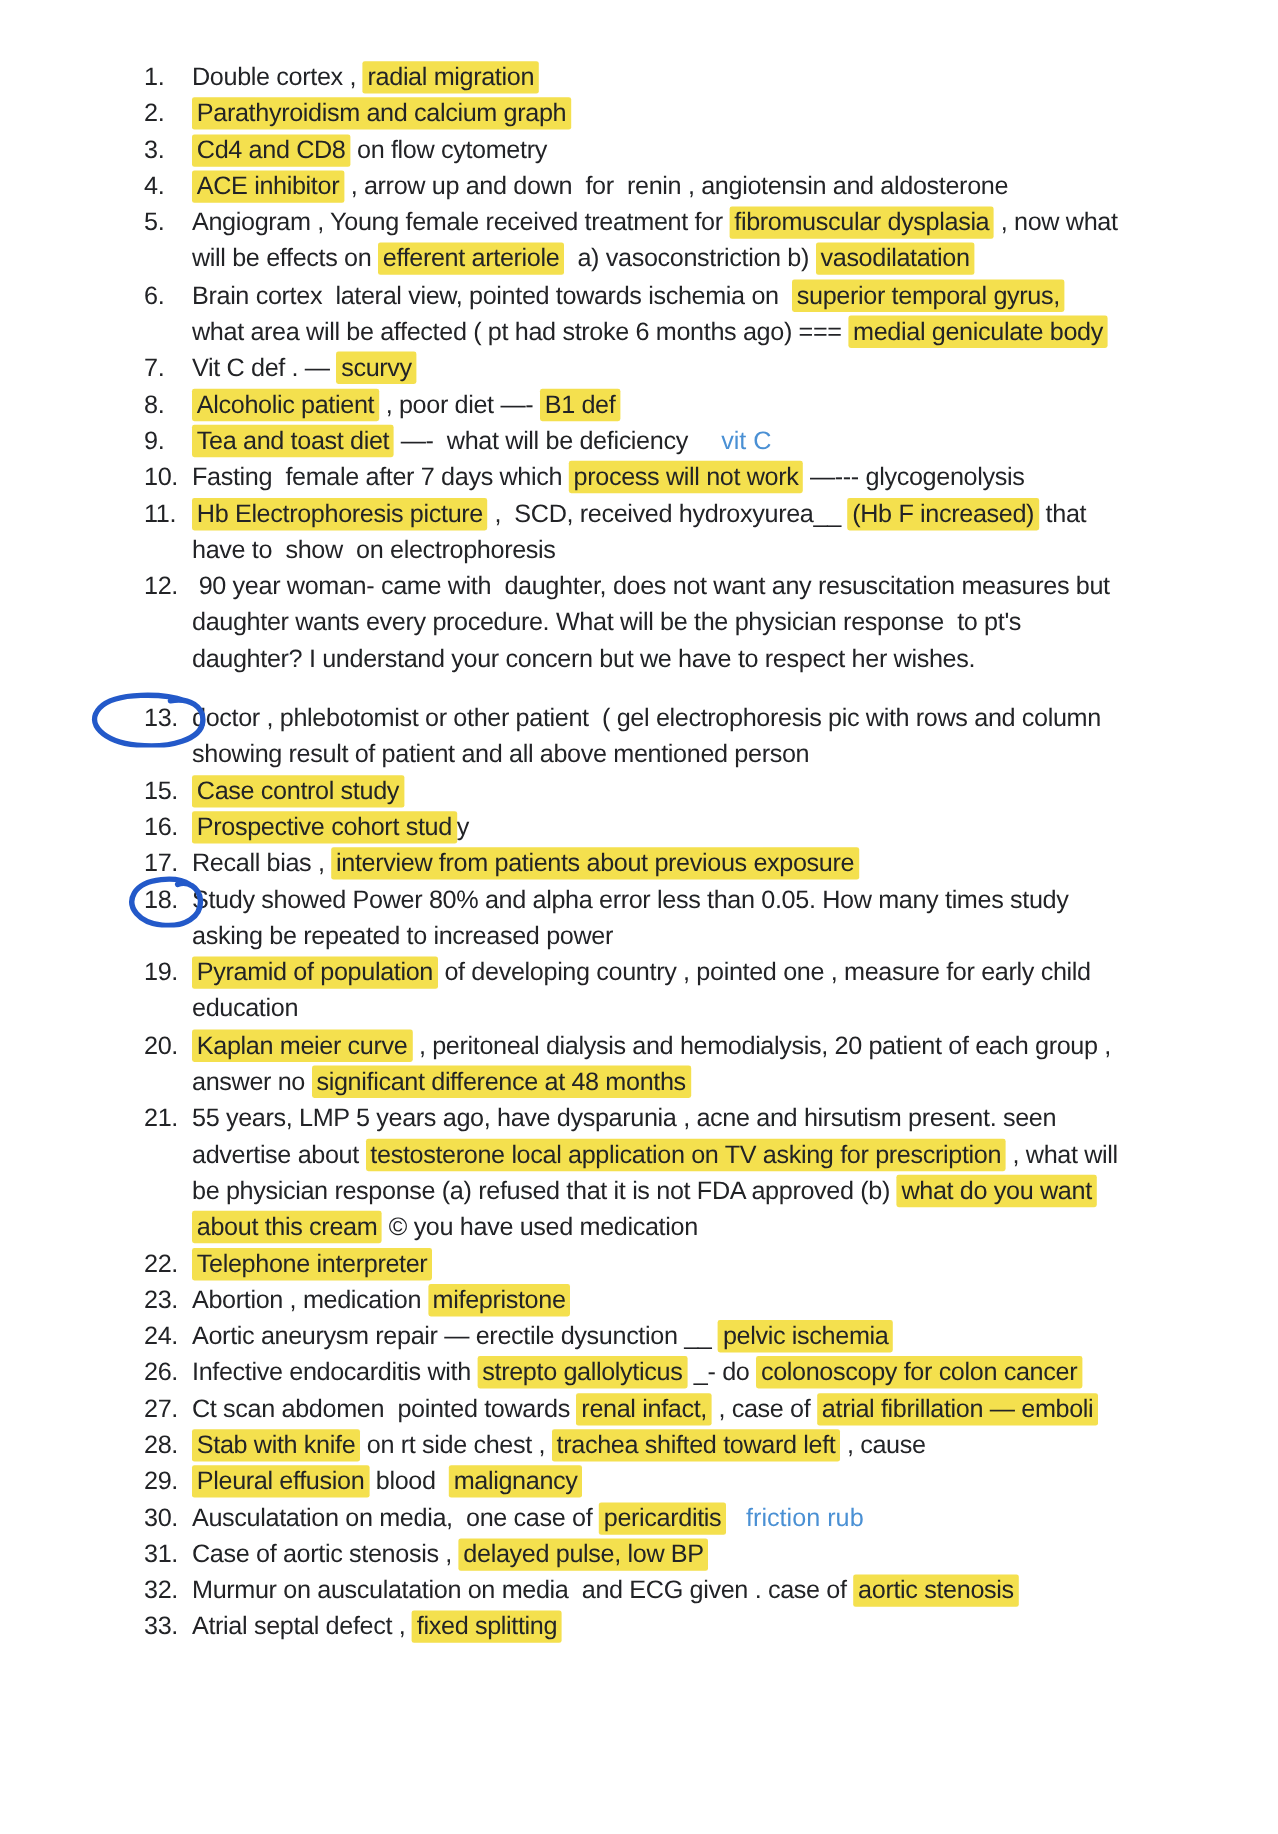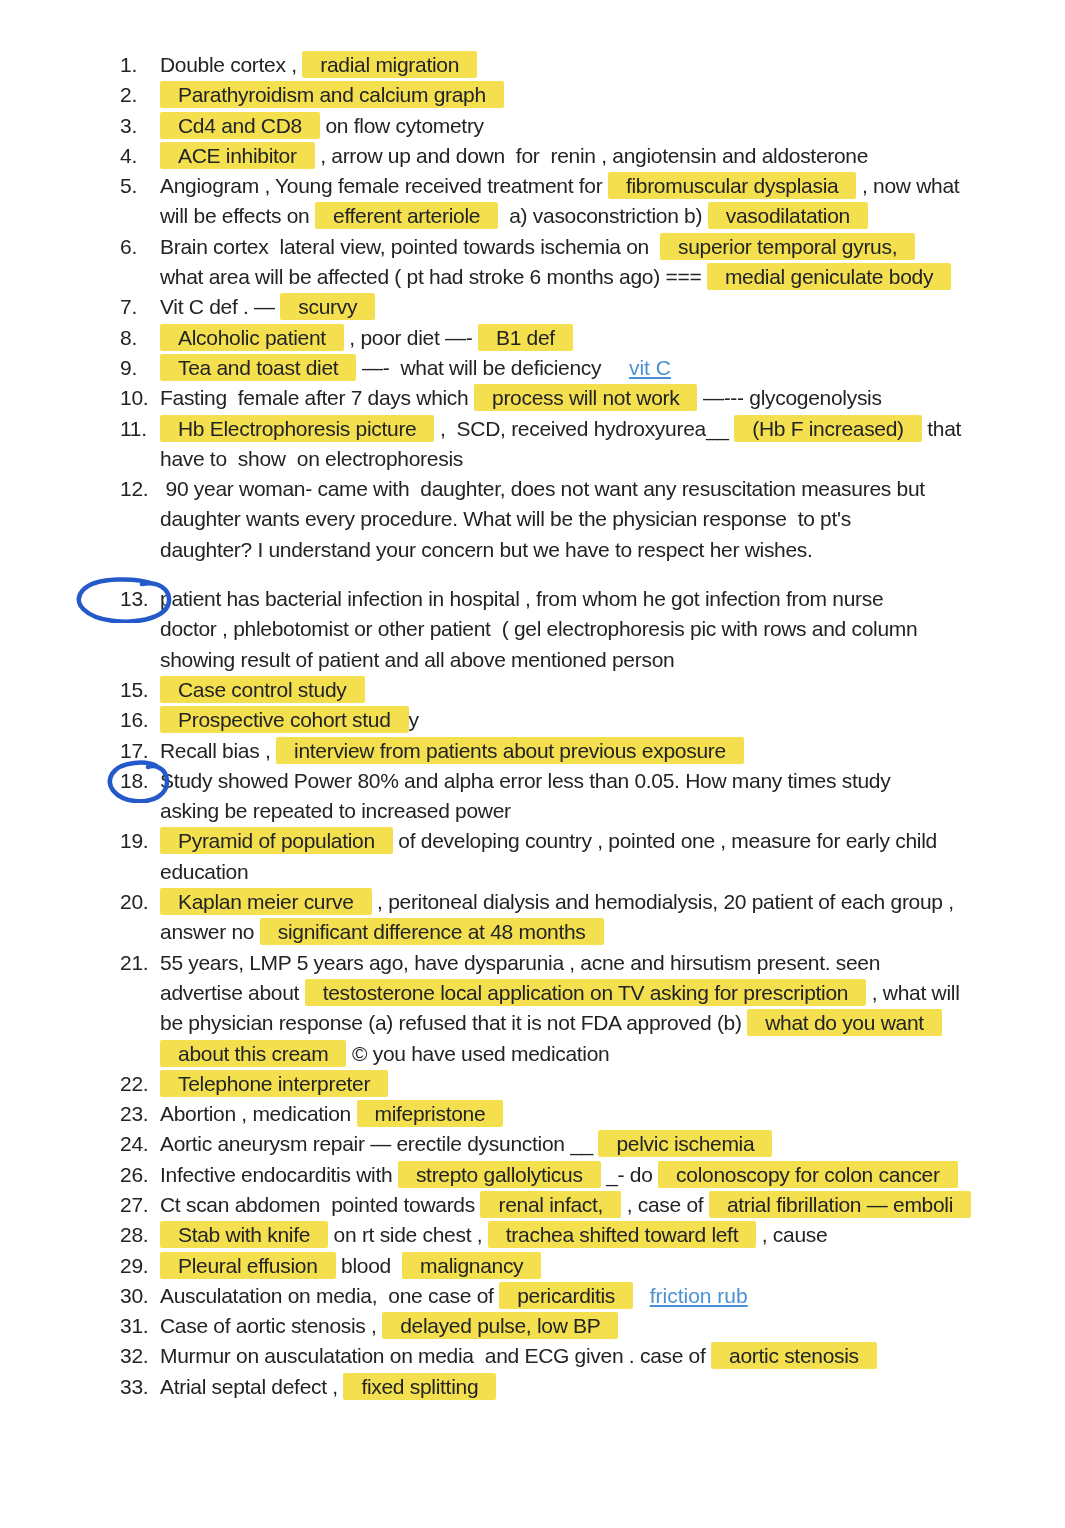--- a/index.html
+++ b/index.html
@@ -35,27 +35,26 @@
     white-space:pre;
   }
   .content{flex:1;min-width:0;}
   .line{
     white-space:pre;
     line-height:30.3px;
     height:30.3px;
   }
   .hl{
     background:var(--hl);
-    padding:2px 18px;
+    padding:2px 4px;
     border-radius:2px;
   }
   .blue{
     color:var(--annot);
     letter-spacing:0;
-    text-decoration:underline;
   }
   .pen-circle{
     position:absolute;
     pointer-events:none;
   }
   .pen-circle.wide{left:-46px;top:-8px;width:98px;height:47px;}
   .pen-circle.small{left:-14px;top:-6px;width:66px;height:43px;}
   .pen-circle svg{width:100%;height:100%;display:block;}
   .pen-circle path{
     fill:none;
@@ -146,21 +145,20 @@
           <div class="line"><span class="">daughter? I understand your concern but we have to respect her wishes.</span></div>
         </div>
       </div>
       <div class="item gap">
         <span class="num">13.
   <span class="pen-circle wide"><svg viewBox="0 0 98 47" xmlns="http://www.w3.org/2000/svg">
               <path d="M80 8 C64 2 22 0 9 14 C-3 27 12 42 40 45 C68 48 94 40 95 25 C96 13 84 5 68 8"></path>
             </svg></span>
 </span>
         <div class="content">
-          <div class="line"><span class="">patient has bacterial infection in hospital , from whom he got infection from nurse</span></div>
           <div class="line"><span class="">doctor , phlebotomist or other patient  ( gel electrophoresis pic with rows and column</span></div>
           <div class="line"><span class="">showing result of patient and all above mentioned person</span></div>
         </div>
       </div>
       <div class="item">
         <span class="num">15.</span>
         <div class="content">
           <div class="line"><span class="hl">Case control study</span></div>
         </div>
       </div>

